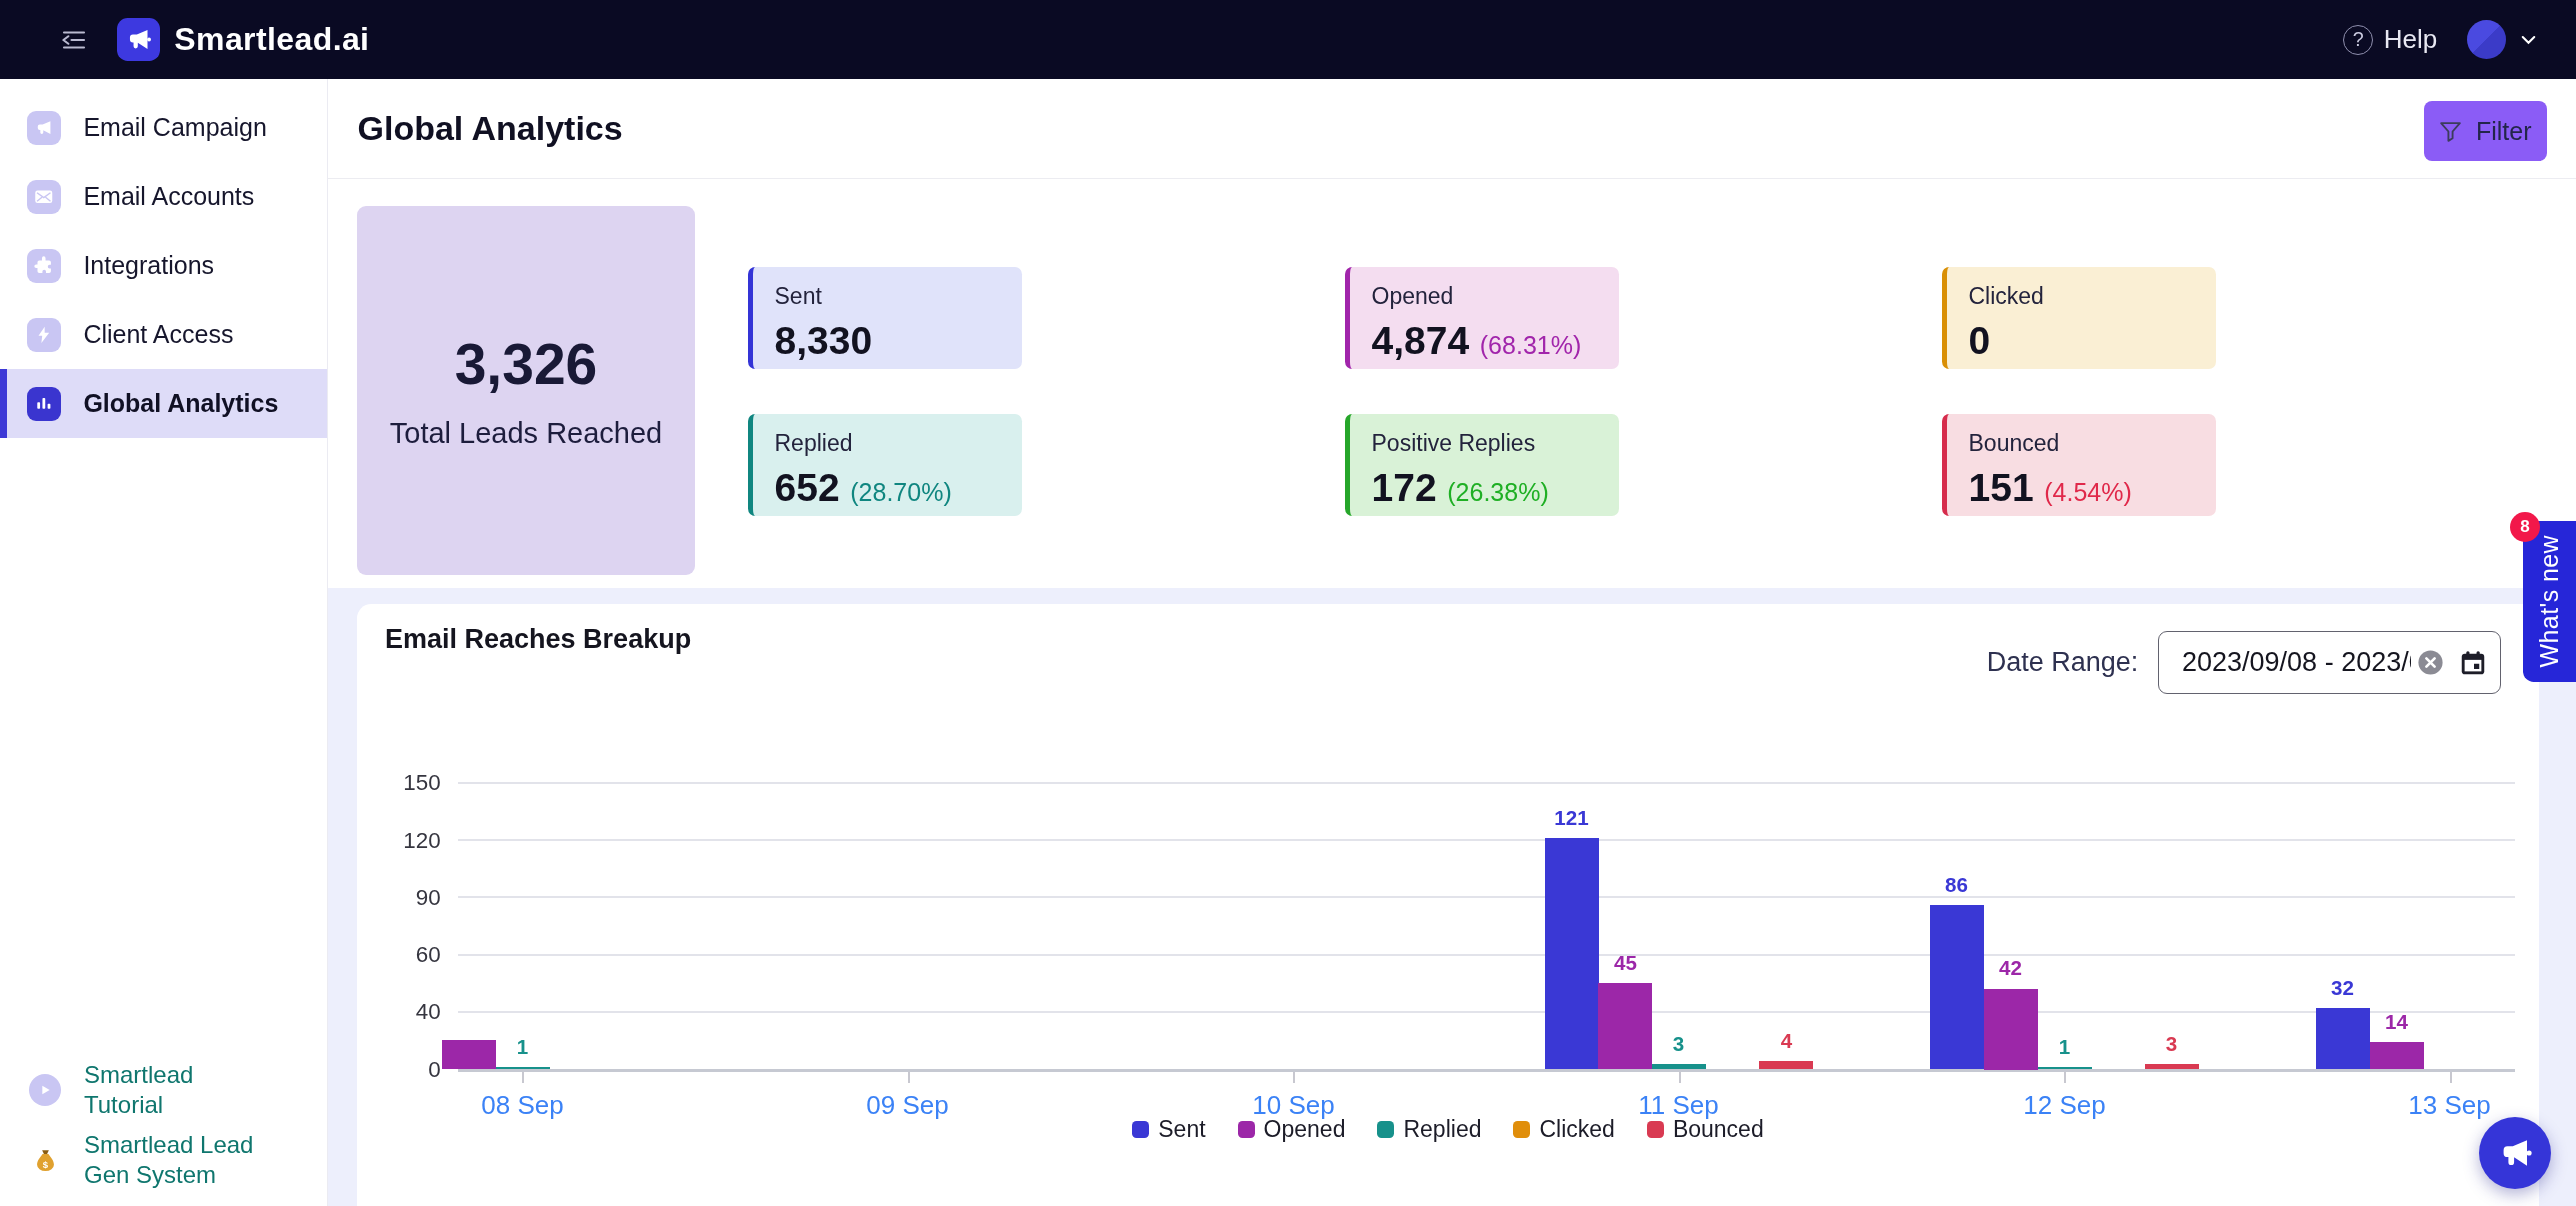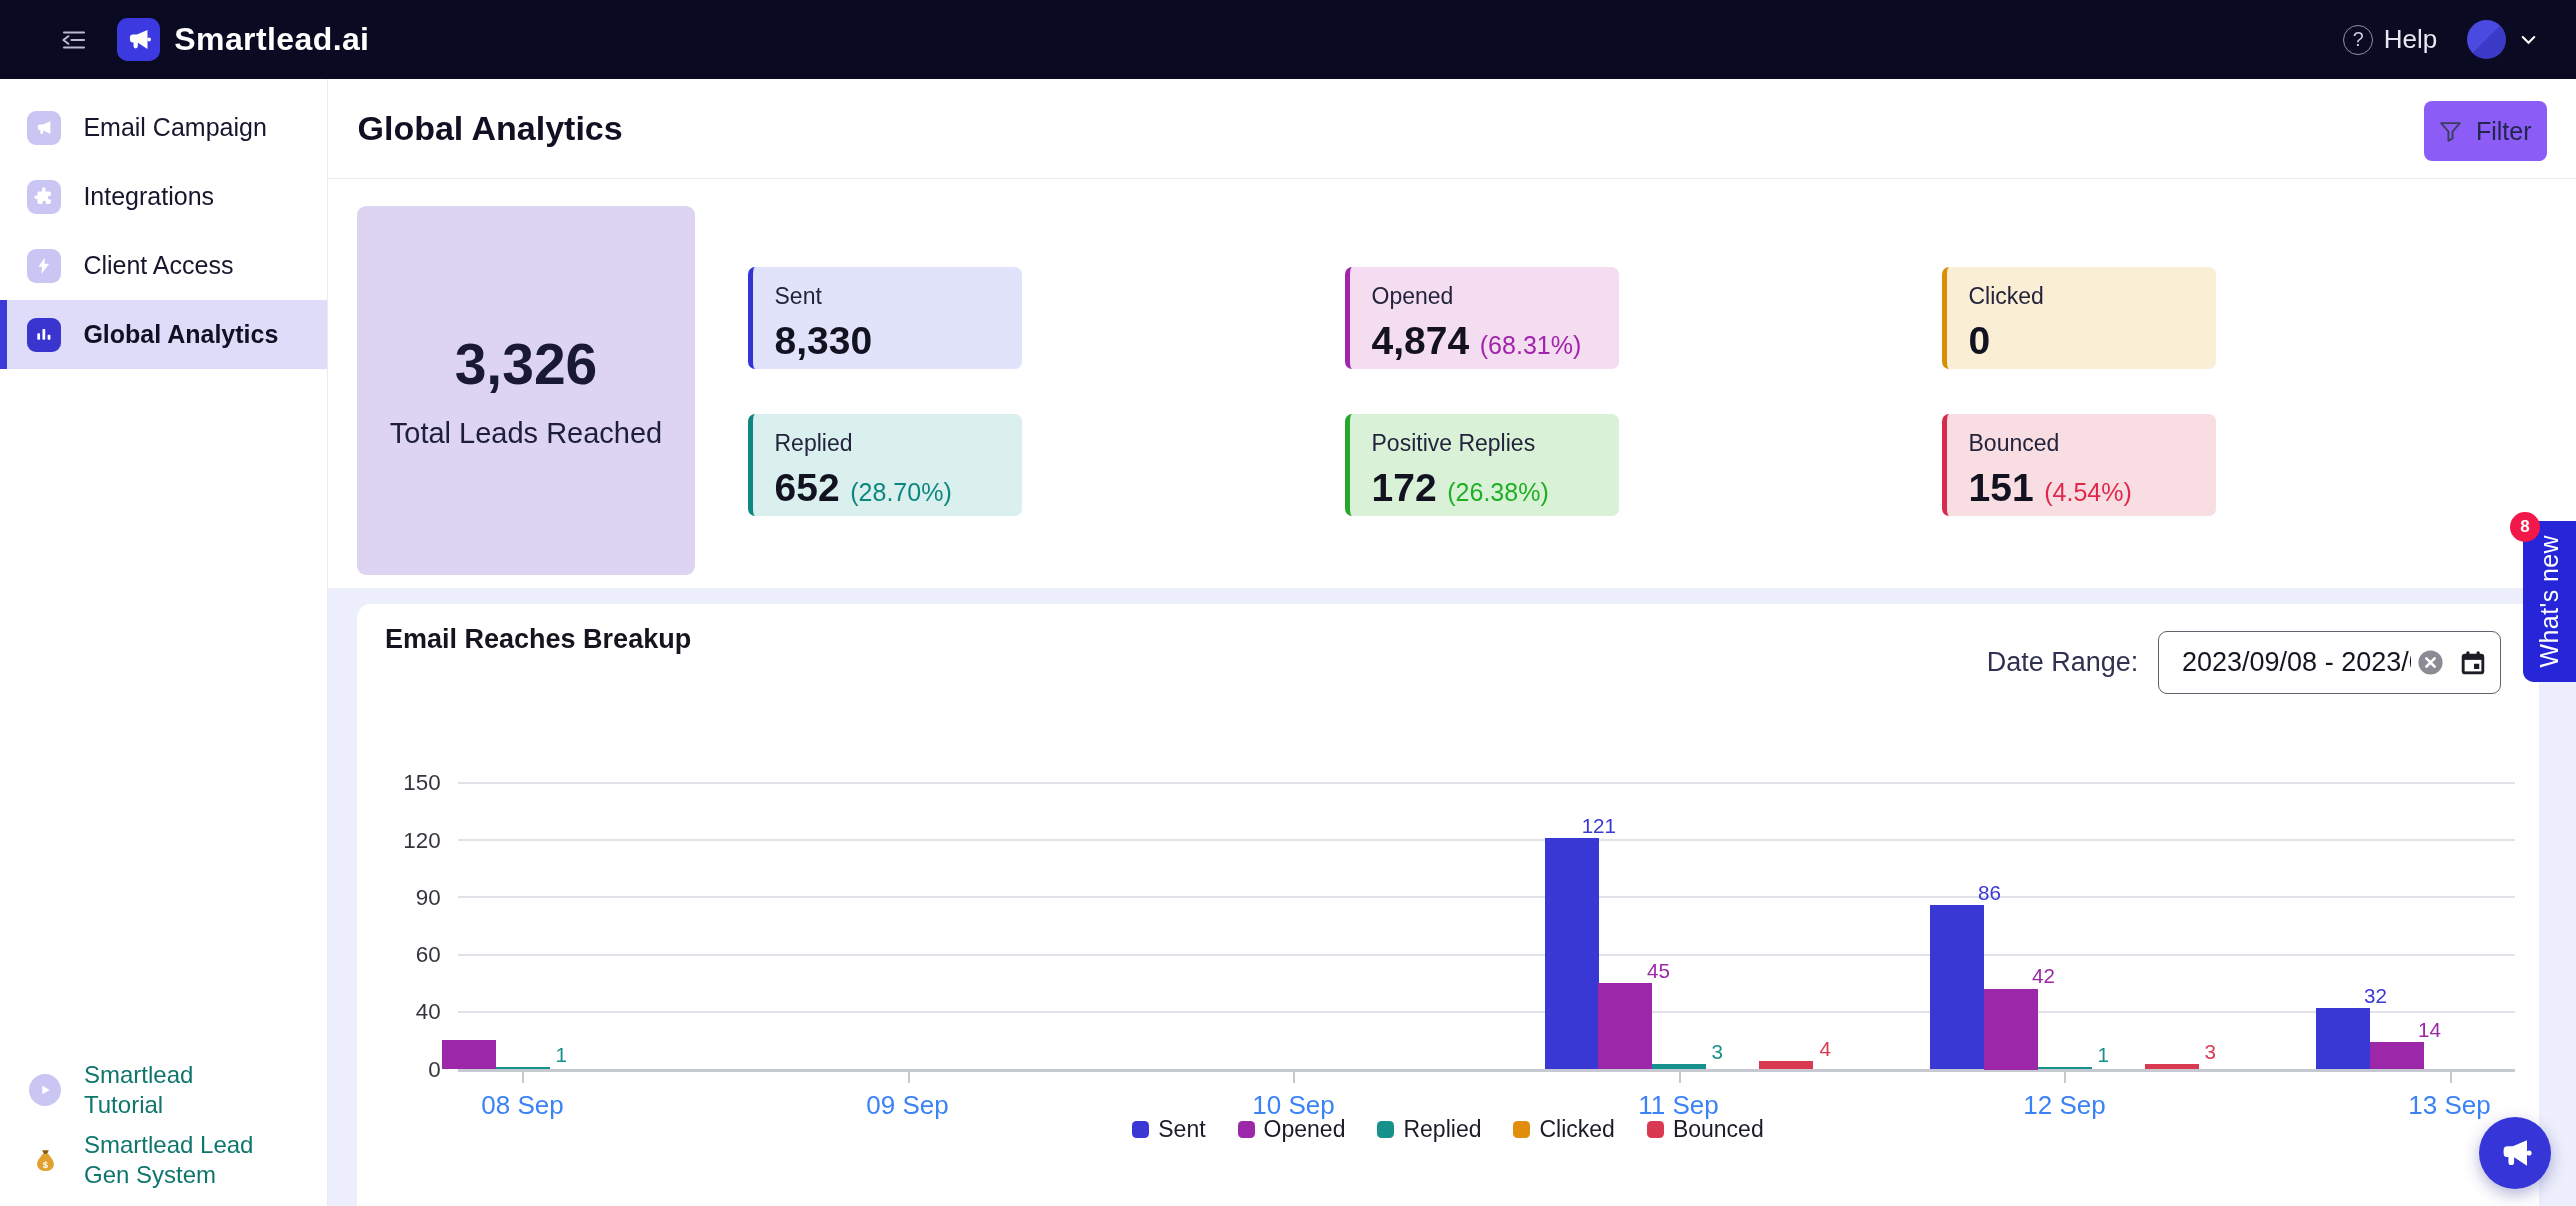--- a/index.html
+++ b/index.html
@@ -92,21 +92,21 @@
   }
   .dr-value { font-size:27px; color:#15151f; white-space:nowrap; overflow:hidden; width:231px; }
   .dr-clear { margin-left:5.4px; cursor:pointer; }
   .dr-cal { margin-left:12.5px; cursor:pointer; }
 
   .chart-area { position:absolute; left:0; top:0; width:2182px; height:621px; }
   .gridline { position:absolute; height:1.8px; background:#e2e3ea; }
   .axisline { position:absolute; height:2.7px; background:#c6c9d2; }
   .ylab { position:absolute; width:63px; text-align:right; font-size:22.4px; color:#35353f; }
   .bar { position:absolute; }
-  .bar-label { position:absolute; width:89px; text-align:right; font-size:20.6px; font-weight:400;margin-top:8px; }
+  .bar-label { position:absolute; width:89px; text-align:center; font-size:20.6px; font-weight:700; }
   .xtick { position:absolute; width:1.8px; height:10.7px; background:#c8c8d0; }
   .xlab { position:absolute; width:125px; text-align:center; font-size:26px; color:#3b82f6; }
   .legend { position:absolute; left:0; width:2182px; display:flex; justify-content:center; align-items:center; }
   .legend-item { display:flex; align-items:center; margin:0 16px; cursor:pointer; }
   .legend-swatch { width:17px; height:17px; border-radius:4.5px; margin-right:9px; }
   .legend-label { font-size:23px; color:#1c1c28; }
 
   
   .whats-new {
     position:absolute; right:0; top:521px; width:53px; height:161px;
@@ -165,20 +165,29 @@
 
 <div class="sidebar">
   <div id="side-items">
       <div class="side-item">
         <div class="tile">
           <svg width="19.7" height="19.7" viewBox="0 0 24 24">
             <path fill="#fff" d="M20 4 L10.5 8 H7 a2.4 2.4 0 0 0-2.4 2.4 v1.8 a2.4 2.4 0 0 0 2.4 2.4 h0.7 v3.2 a1.8 1.8 0 0 0 3.6 0 v-3 L20 19.6 Z"></path>
           </svg>
         </div>
         <span class="lbl">Email Campaign</span>
+      </div>
+      <div class="side-item">
+        <div class="tile">
+          <svg width="21.5" height="21.5" viewBox="0 0 24 24">
+            <rect x="2.5" y="5" width="19" height="14" rx="2.5" fill="#fff"></rect>
+            <path d="M4.5 7.5 l7.5 5.5 7.5-5.5 M4.5 17 l5.5-4.5 M19.5 17 l-5.5-4.5" stroke="#c9c6f3" stroke-width="1.6" fill="none"></path>
+          </svg>
+        </div>
+        <span class="lbl">Email Accounts</span>
       </div>
       <div class="side-item">
         <div class="tile">
           <svg width="21.5" height="21.5" viewBox="0 0 24 24">
             <path fill="#fff" d="M10 3.5 a2 2 0 0 1 4 0 V6 h4 a2 2 0 0 1 2 2 v3 h-1.5 a2 2 0 0 0 0 4 H20 v3 a2 2 0 0 1 -2 2 h-3.5 v-1.5 a2 2 0 0 0 -4 0 V20 H7 a2 2 0 0 1 -2 -2 v-3.5 H3.5 a2 2 0 0 1 0 -4 H5 V8 a2 2 0 0 1 2 -2 h3 Z"></path>
           </svg>
         </div>
         <span class="lbl">Integrations</span>
       </div>
       <div class="side-item">

